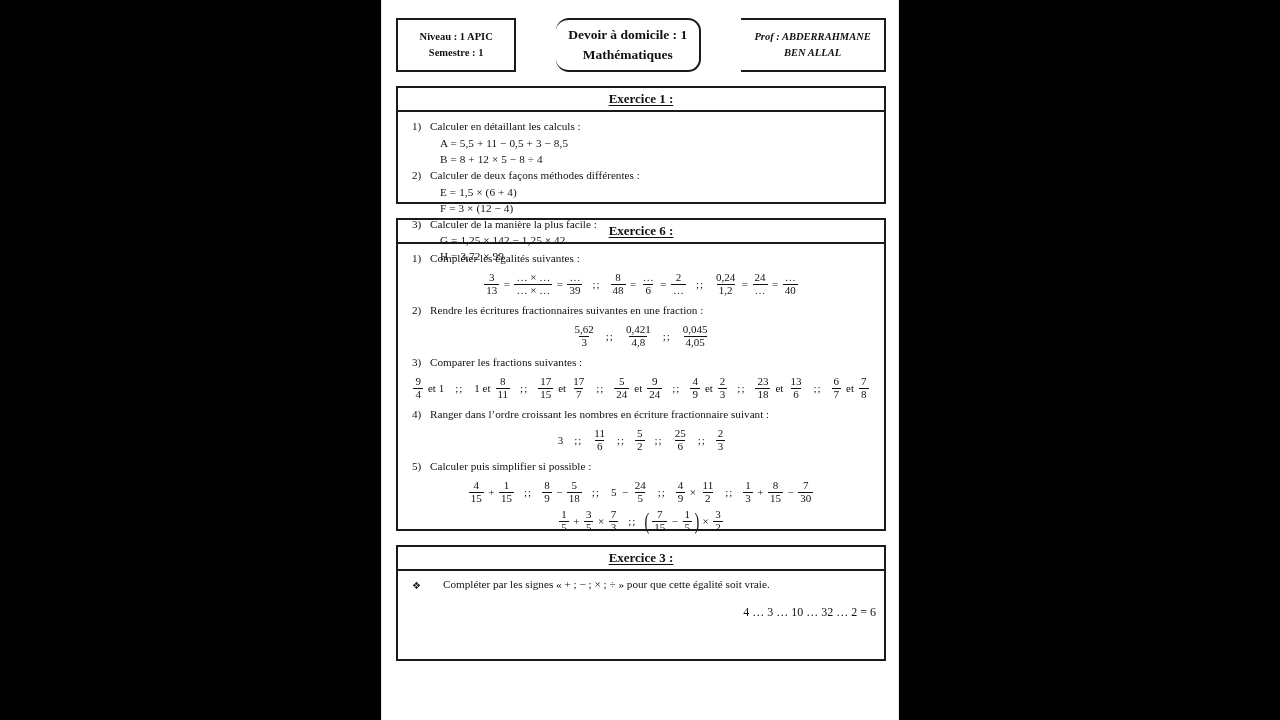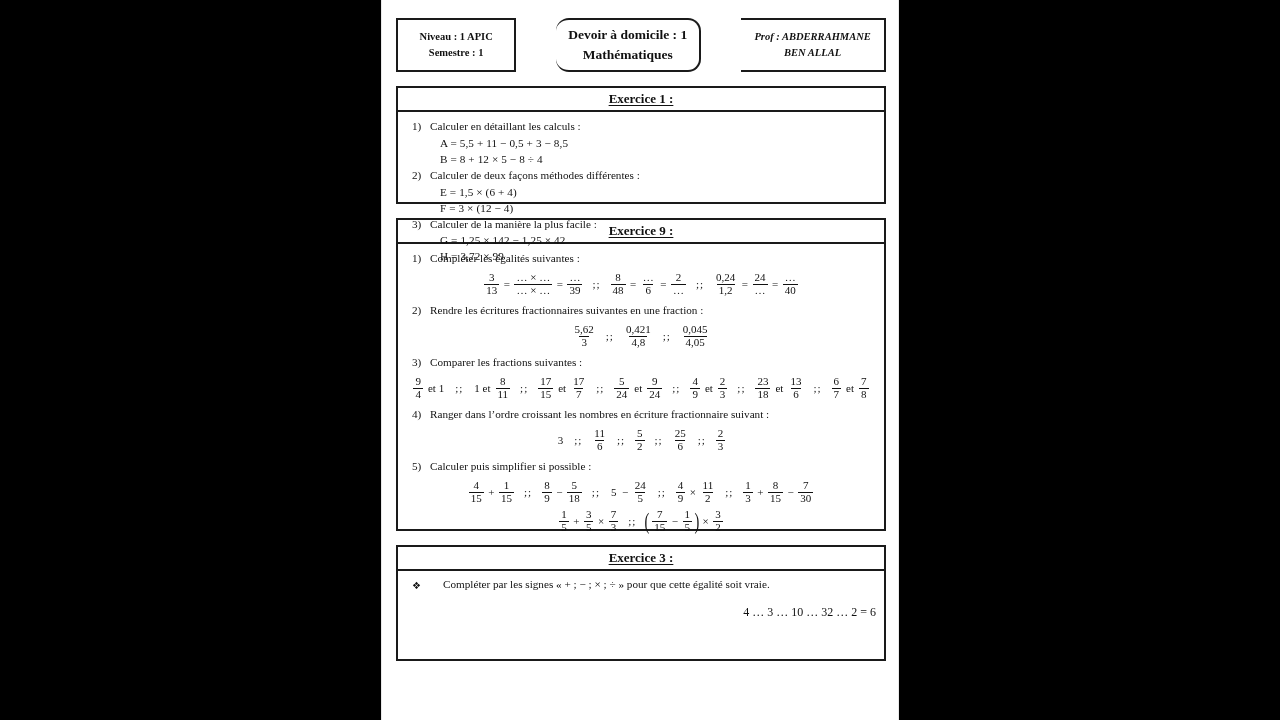--- a/index.html
+++ b/index.html
@@ -196,21 +196,21 @@
             <span class="qnum">3)</span>
             <span>Calculer de la manière la plus facile :</span>
           </div>
           <div class="expr">G = 1,25 × 142 − 1,25 × 42</div>
           <div class="expr">H = 3,72 × 99</div>
         </div>
       </div>
 
       <div class="ex-wrap">
         <div class="ex-title-box">
-          <span class="ttl">Exercice 9 :</span>
+          <span class="ttl">Exercice 6 :</span>
         </div>
         <div class="ex-body ex2">
 
           <div class="qline">
             <span class="qnum">1)</span>
             <span>Compléter les égalités suivantes :</span>
           </div>
           <div class="mrow mt6">
               <span class="frac">
                 <span class="num">3</span>

